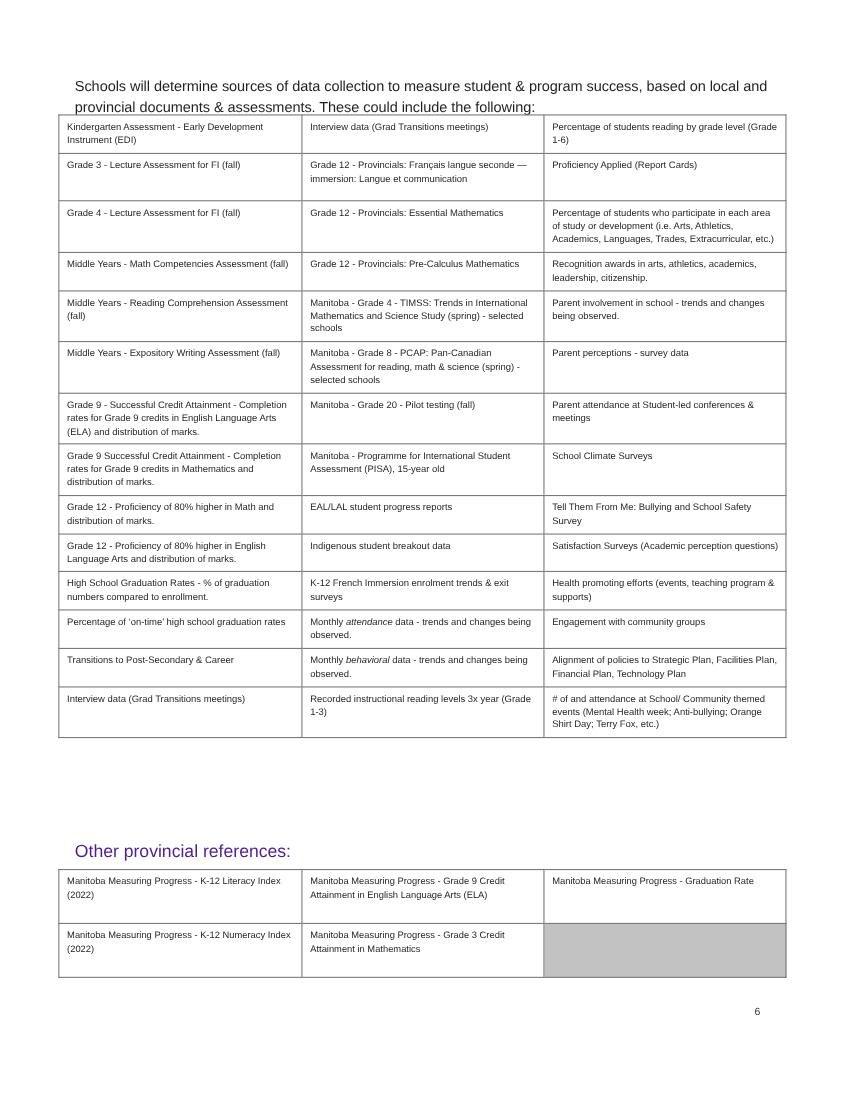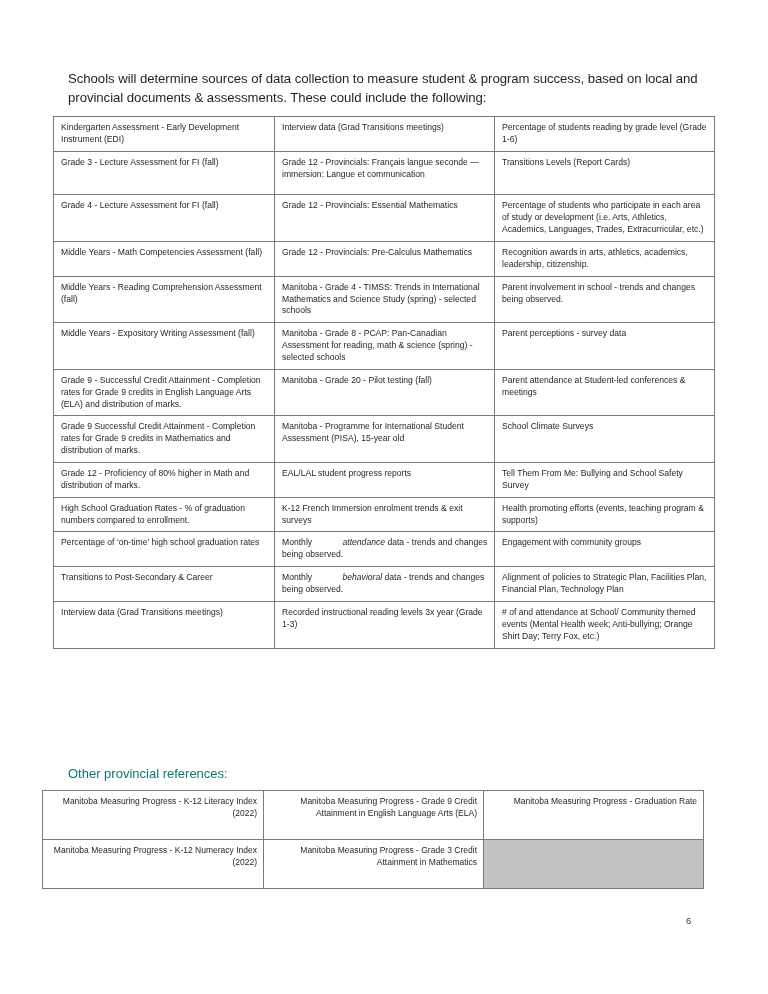--- a/index.html
+++ b/index.html
@@ -47,63 +47,62 @@
     padding: 5px 6px 5px 7px;
     font-size: 8.6px;
     line-height: 1.38;
     color: #231f20;
     background: #ffffff;
   }
 
   
   #main-table {
     left: 53px;
-    top: 116px;
+    top: 104px;
     width: 661px;
     border-radius: 32px;
   }
   #main-table col.c1 { width: 221px; }
   #main-table col.c2 { width: 220px; }
   #main-table col.c3 { width: 220px; }
 
   
   #refs-table {
-    left: 42px;
+    left: 53px;
     top: 790px;
     width: 661px;
-    text-align: right;
   }
   #refs-table col.c1 { width: 221px; }
   #refs-table col.c2 { width: 220px; }
   #refs-table col.c3 { width: 220px; }
   #refs-table td {
     font-size: 8.5px;
     height: 38px;
   }
   #refs-table td.shaded {
     background: #c2c2c2;
   }
 
   .other-heading {
     position: absolute;
     left: 68px;
     top: 766px;
-    font-size: 13px;
-    color: #0f766e;
+    font-size: 16px;
+    color: #4c1d95;
   }
 
   .page-number {
     position: absolute;
     left: 686px;
     top: 915px;
     font-size: 9.5px;
     color: #3a3a3a;
   }
 
-  .ital { font-style: italic; margin-left: 28px; }
+  .ital { font-style: italic; }
 
   
   tr.h-lg td { padding-bottom: 14px; }
 </style>
 </head>
 <body>
 
 <div class="page">
 
   <p class="intro">Schools will determine sources of data collection to measure student &amp; program success, based on local and provincial documents &amp; assessments. These could include the following:</p>
@@ -119,21 +118,21 @@
       <tr>
         <td>Kindergarten Assessment - Early Development Instrument (EDI)</td>
         <td>Interview data (Grad Transitions meetings)</td>
         <td>Percentage of students reading by grade level (Grade 1-6)</td>
       </tr>
 
 
       <tr class="h-lg">
         <td>Grade 3 - Lecture Assessment for FI (fall)</td>
         <td>Grade 12 - Provincials:  Français langue seconde — immersion: Langue et communication</td>
-        <td>Transitions Levels (Report Cards)</td>
+        <td>Proficiency Applied (Report Cards)</td>
       </tr>
 
 
       <tr>
         <td>Grade 4 - Lecture Assessment for FI (fall)</td>
         <td>Grade 12 - Provincials:  Essential Mathematics</td>
         <td>Percentage of students who participate in each area of study or development (i.e. Arts, Athletics, Academics, Languages, Trades, Extracurricular, etc.)</td>
       </tr>
 
       <tr>
@@ -165,20 +164,25 @@
         <td>Manitoba - Programme for International Student Assessment (PISA), 15-year old</td>
         <td>School Climate Surveys</td>
       </tr>
 
       <tr>
         <td>Grade 12 - Proficiency of 80% higher in Math and distribution of marks.</td>
         <td>EAL/LAL student progress reports</td>
         <td>Tell Them From Me: Bullying and School Safety Survey</td>
       </tr>
 
+      <tr>
+        <td>Grade 12 - Proficiency of 80% higher in English Language Arts and distribution of marks.</td>
+        <td>Indigenous student breakout data</td>
+        <td>Satisfaction Surveys (Academic perception questions)</td>
+      </tr>
 
       <tr>
         <td>High School Graduation Rates - % of graduation numbers compared to enrollment.</td>
         <td>K-12 French Immersion enrolment trends &amp; exit surveys</td>
         <td>Health promoting efforts (events, teaching program &amp; supports)</td>
       </tr>
 
       <tr>
         <td>Percentage of ‘on-time’ high school graduation rates</td>
         <td>Monthly <span class="ital">attendance</span> data - trends and changes being observed.</td>

